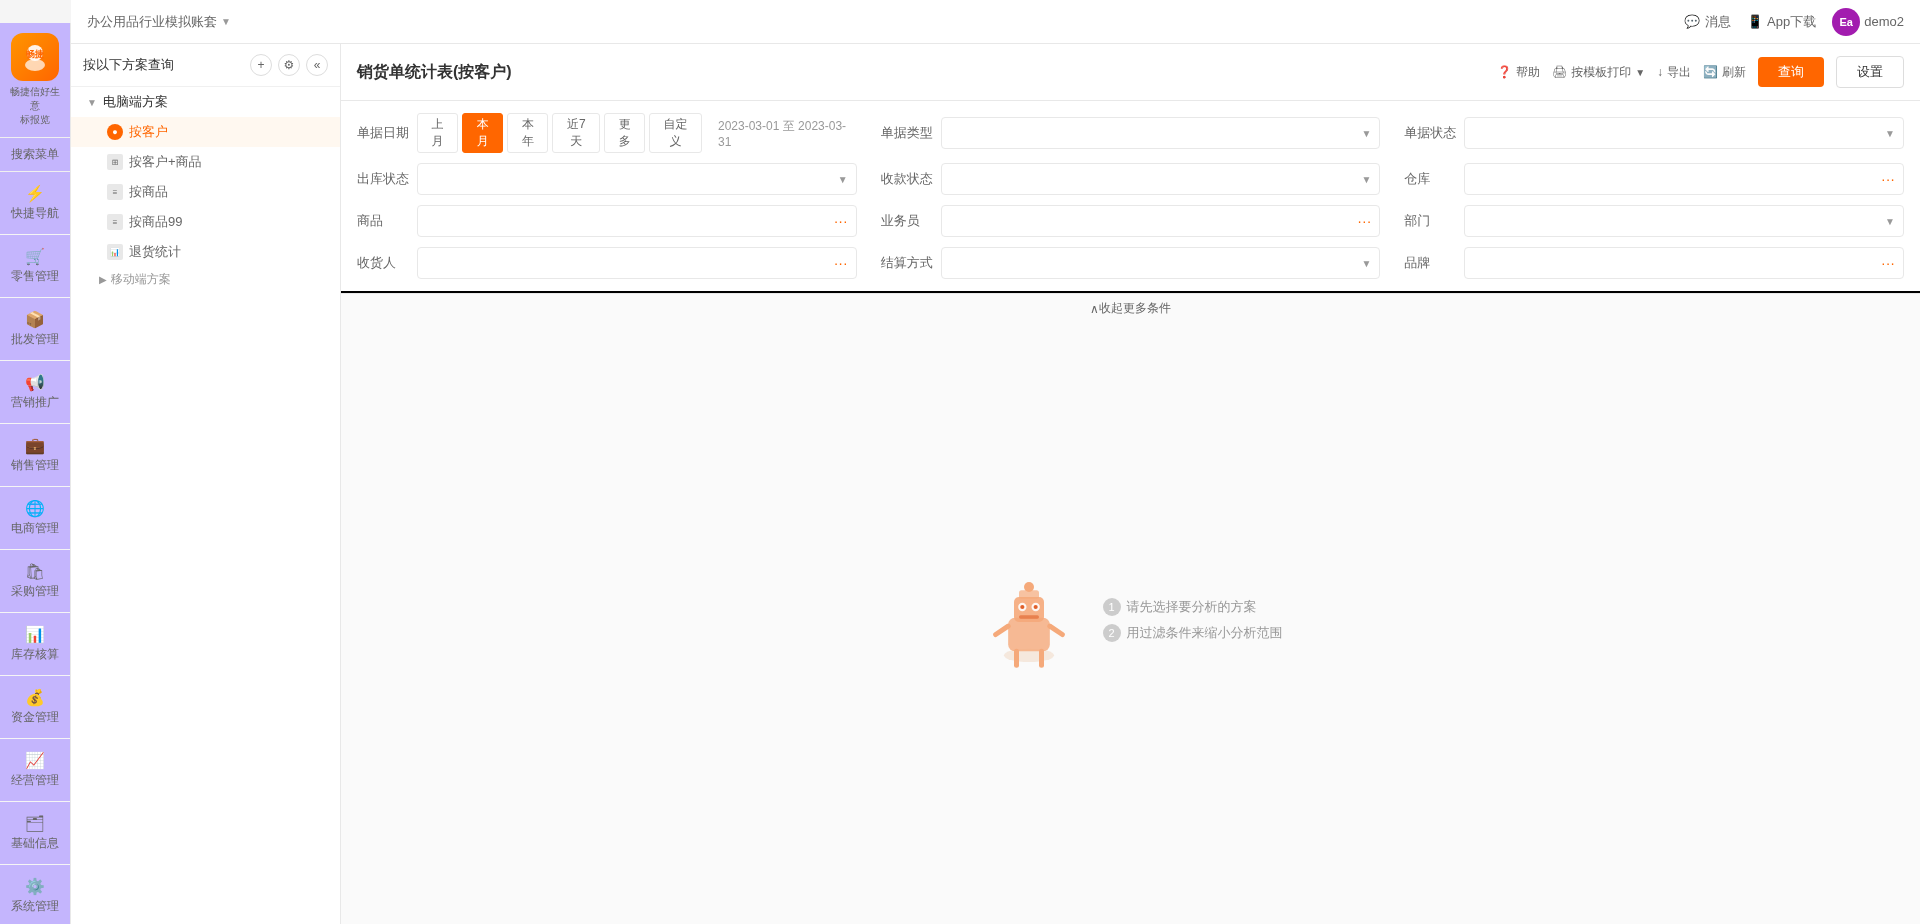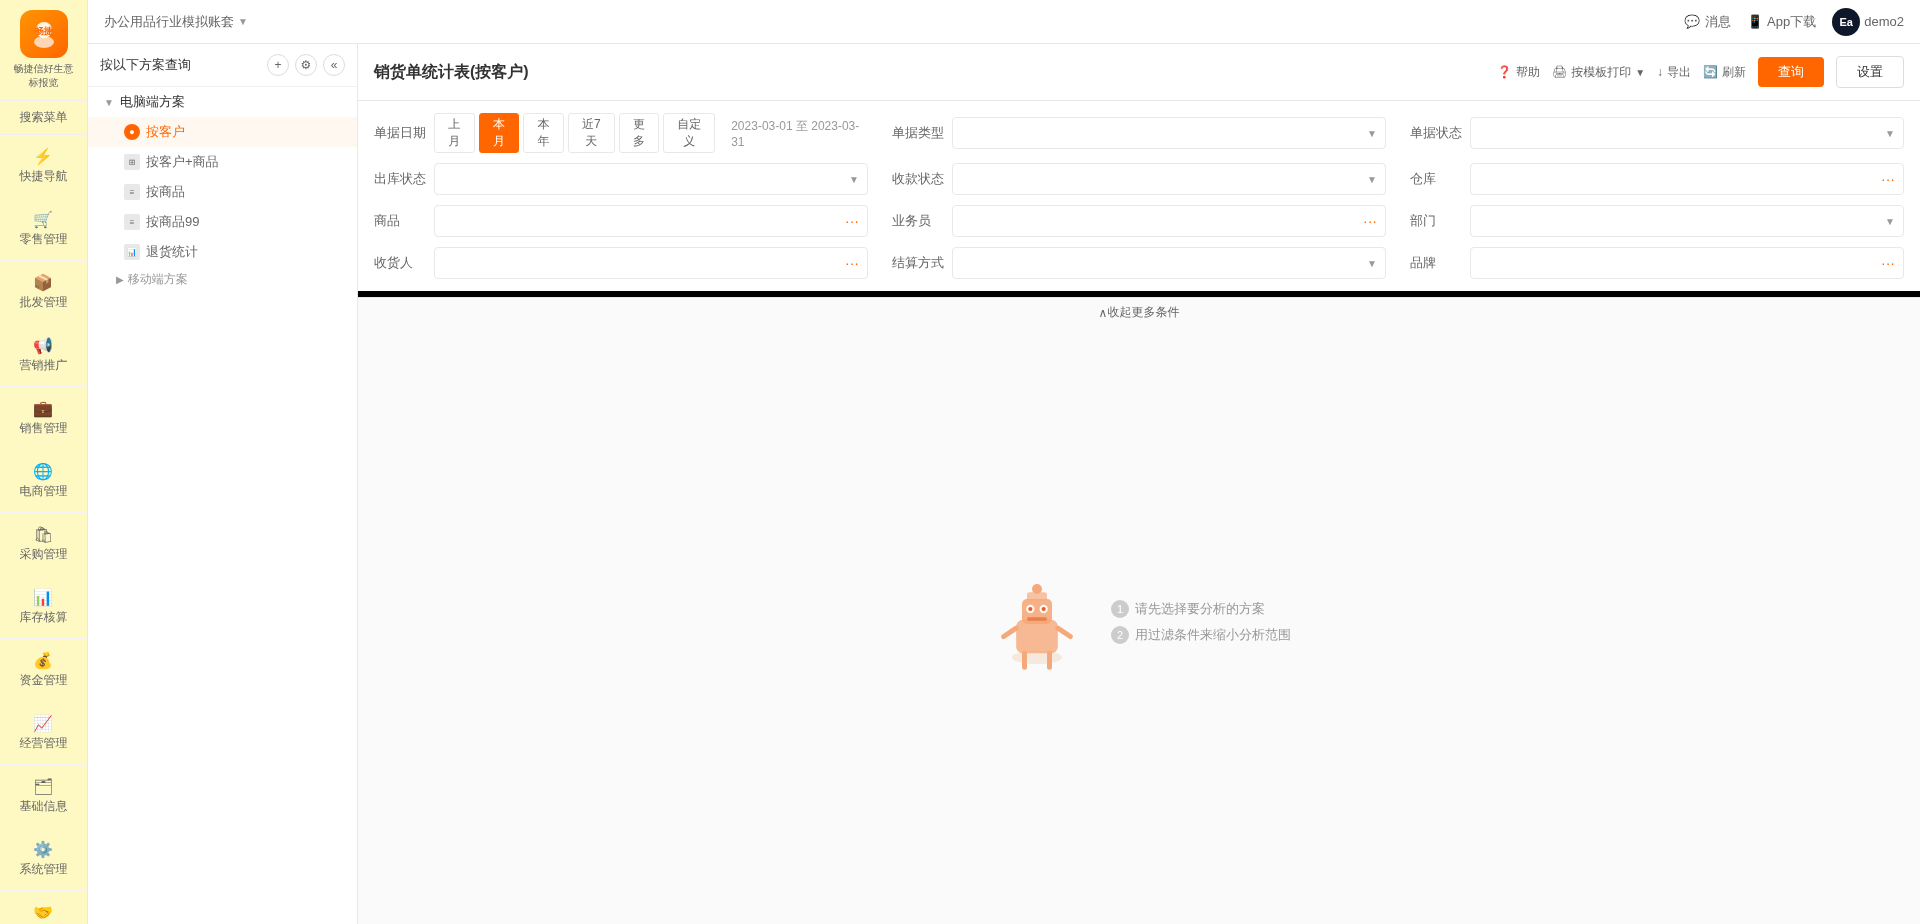--- a/index.html
+++ b/index.html
@@ -2,39 +2,39 @@
 <html><head>
   <meta charset="utf-8">
   <style>
     * { box-sizing: border-box; margin: 0; padding: 0; }
     body { font-family: 'Microsoft YaHei', sans-serif; font-size: 13px; background: #f5f5f5; color: #333; overflow: hidden; }
 
     
     .app-container { display: flex; height: 924px; width: 1920px; }
 
     
-    .sidebar { width: 88px; background: #fef9c3; display: flex; flex-direction: column; border-right: 1px solid #e8e8e8; flex-shrink: 0; }
+    .sidebar { width: 71px; background: #c4b5fd; display: flex; flex-direction: column; border-right: 1px solid #e8e8e8; flex-shrink: 0; margin-top: 23px; }
     .sidebar-logo { padding: 10px 8px; text-align: center; border-bottom: 1px solid #f0f0f0; }
     .sidebar-logo .logo-icon { width: 48px; height: 48px; background: linear-gradient(135deg, #ff9500, #ff6600); border-radius: 12px; display: flex; align-items: center; justify-content: center; color: white; font-size: 10px; font-weight: bold; margin: 0 auto 4px; }
     .sidebar-logo .logo-text { font-size: 10px; color: #666; }
     .sidebar-search { padding: 8px; text-align: center; border-bottom: 1px solid #f0f0f0; }
     .sidebar-search span { font-size: 12px; color: #666; cursor: pointer; }
     .sidebar-nav-item { padding: 12px 4px; text-align: center; cursor: pointer; font-size: 12px; color: #666; border-bottom: 1px solid #f5f5f5; }
     .sidebar-nav-item .nav-icon { font-size: 16px; margin-bottom: 2px; }
 
     
     .main-area { flex: 1; display: flex; flex-direction: column; overflow: hidden; }
 
     
     .topbar { height: 44px; background: #fff; display: flex; align-items: center; justify-content: space-between; padding: 0 16px; border-bottom: 1px solid #e8e8e8; flex-shrink: 0; }
     .topbar-left { display: flex; align-items: center; gap: 8px; font-size: 13px; color: #666; }
     .topbar-dropdown { display: flex; align-items: center; gap: 4px; cursor: pointer; }
     .topbar-right { display: flex; align-items: center; gap: 16px; font-size: 13px; color: #666; }
     .topbar-right-item { display: flex; align-items: center; gap: 4px; cursor: pointer; }
-    .avatar { width: 28px; height: 28px; border-radius: 50%; background: #0f172a; display: flex; align-items: center; justify-content: center; color: white; font-size: 11px; font-weight: bold; }
+    .avatar { width: 28px; height: 28px; border-radius: 50%; background: #a21caf; display: flex; align-items: center; justify-content: center; color: white; font-size: 11px; font-weight: bold; }
 
     
     .tabbar { height: 40px; background: #00b3a4; display: flex; align-items: center; padding: 0; flex-shrink: 0; }
     .tab { display: flex; align-items: center; padding: 0 16px; height: 40px; font-size: 13px; cursor: pointer; color: rgba(255,255,255,0.8); border-right: 1px solid rgba(255,255,255,0.2); }
     .tab.home { color: white; font-weight: bold; }
     .tab.active { background: rgba(255,255,255,0.2); color: white; }
     .tab-close { margin-left: 8px; opacity: 0.7; font-size: 12px; }
     .tab-actions { margin-left: auto; display: flex; align-items: center; padding-right: 8px; gap: 8px; }
     .tab-action-btn { color: white; opacity: 0.8; cursor: pointer; font-size: 16px; }
 
@@ -61,21 +61,21 @@
 
     
     .page-header { display: flex; align-items: center; justify-content: space-between; padding: 12px 16px; background: #fff; border-bottom: 1px solid #e8e8e8; }
     .page-title { font-size: 16px; font-weight: 600; color: #333; }
     .page-header-actions { display: flex; align-items: center; gap: 12px; }
     .header-action { display: flex; align-items: center; gap: 4px; font-size: 12px; color: #666; cursor: pointer; }
     .btn-primary { background: #ff6600; color: white; border: none; padding: 6px 20px; border-radius: 4px; cursor: pointer; font-size: 13px; }
     .btn-secondary { background: white; color: #333; border: 1px solid #ddd; padding: 6px 20px; border-radius: 4px; cursor: pointer; font-size: 13px; }
 
     
-    .filter-area { background: #fff; padding: 12px 16px; border-bottom: 6px solid #000000; }
+    .filter-area { background: #fff; padding: 12px 16px; border-bottom: 2px solid #000000; }
     .filter-row { display: flex; align-items: center; margin-bottom: 10px; gap: 0; }
     .filter-row:last-child { margin-bottom: 0; }
     .filter-item { display: flex; align-items: center; flex: 1; min-height: 32px; }
     .filter-label { font-size: 13px; color: #666; min-width: 60px; flex-shrink: 0; }
     .filter-control-date { flex: 1; display: flex; align-items: center; gap: 4px; }
     .date-shortcuts { display: flex; align-items: center; gap: 4px; }
     .date-btn { padding: 2px 8px; border-radius: 3px; font-size: 12px; cursor: pointer; border: 1px solid #e8e8e8; background: white; color: #666; }
     .date-btn.active { background: #ff6600; color: white; border-color: #ff6600; }
     .date-range { font-size: 12px; color: #999; margin-left: 12px; }
     .filter-select { flex: 1; display: flex; align-items: center; justify-content: space-between; border: 1px solid #e8e8e8; border-radius: 4px; padding: 4px 8px; background: white; min-height: 32px; cursor: pointer; font-size: 13px; color: #333; }

